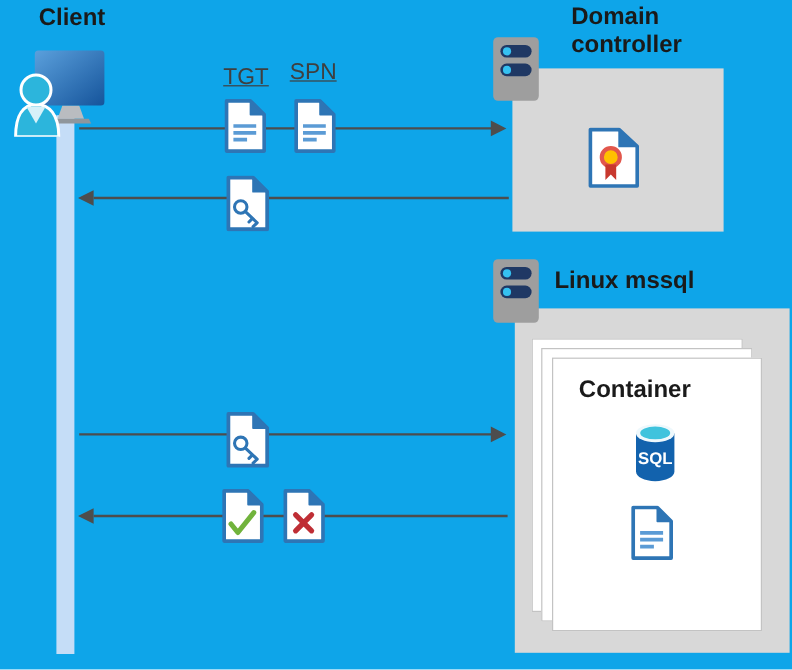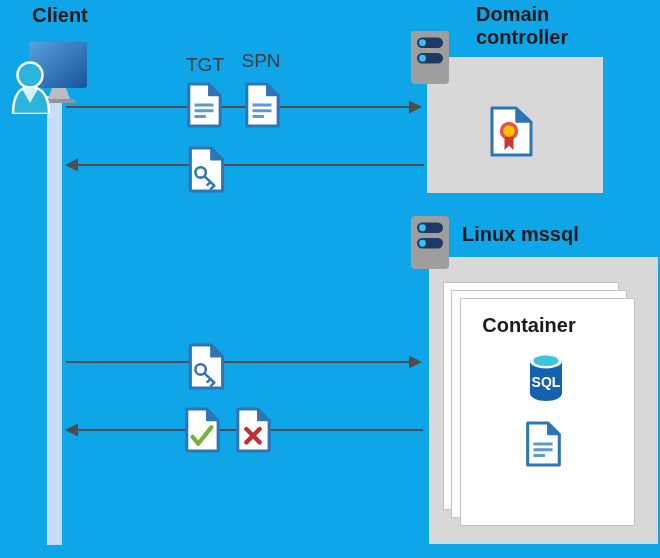--- a/index.html
+++ b/index.html
@@ -1,20 +1,20 @@
 <!DOCTYPE html>
 <html><head>
 <meta charset="utf-8">
 <style>
   html,body{margin:0;padding:0;background:#fff;}
   .canvas{position:relative;width:660px;height:558px;background:#0ea5e9;overflow:hidden;
           font-family:"Liberation Sans",sans-serif;}
   .abs{position:absolute;}
   .label-bold{font-weight:bold;color:#1a1a1a;font-size:20px;line-height:1.15;}
-  .label-plain{color:#3f3f3f;font-size:19px;}
+  .label-plain{color:#3f3f3f;font-size:19px;text-decoration:underline;}
   .graybox{position:absolute;background:#d8d8d8;}
   .card{position:absolute;background:#ffffff;border:1.5px solid #c3c3c3;}
   .lifeline{position:absolute;background:#c5ddf7;}
   .ctr{text-align:center;}
   svg{display:block;}
 </style>
 </head>
 <body>
 
 <div class="canvas">

